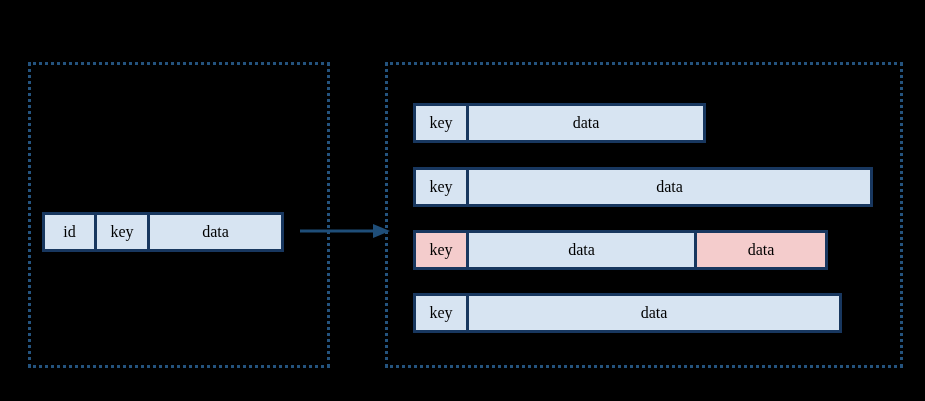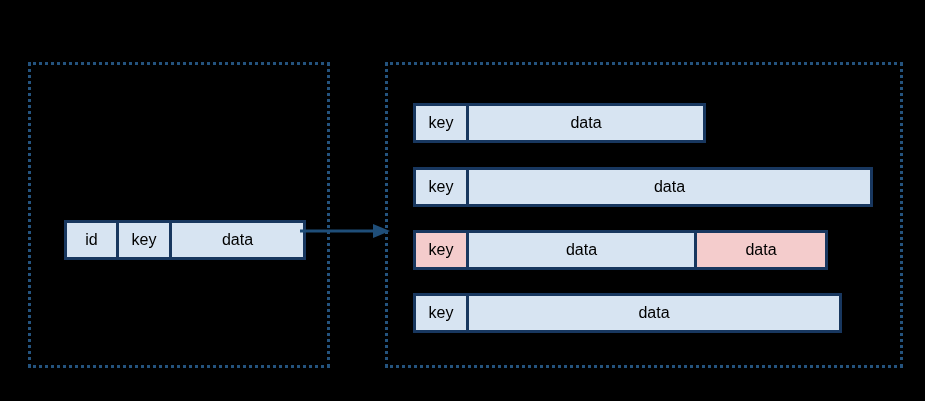--- a/index.html
+++ b/index.html
@@ -31,38 +31,39 @@
   .cell {
     box-sizing: border-box;
     border: 3px solid var(--cell-border, #18375f);
     background: var(--cell-fill-blue, #d7e4f2);
     color: var(--text, #000000);
     font-size: 16px;
     display: flex;
     align-items: center;
     justify-content: center;
     height: 40px;
+    font-family: Liberation Serif, serif;
   }
   .cell + .cell { margin-left: -3px; }
   .cell.pink { background: var(--cell-fill-pink, #f4cccc); }
   #arrow {
     position: absolute;
     left: 300px;
     top: 222px;
   }
 </style>
 </head>
 <body>
 
 <div id="canvas">
 
   <div class="dotted-box" id="left-box"></div>
   <div class="dotted-box" id="right-box"></div>
 
-  <div class="record" id="source-record" style="left:64px; top:212px;margin-top:8px;">
+  <div class="record" id="source-record" style="left:42px; top:212px;">
     <div class="cell" style="width:55px;">id</div>
     <div class="cell" style="width:56px;">key</div>
     <div class="cell" style="width:137px;">data</div>
   </div>
 
   <svg id="arrow" width="92" height="18" viewBox="0 0 92 18">
     <line x1="0" y1="9" x2="76" y2="9" stroke="#1f4e79" stroke-width="3"></line>
     <polygon points="73,2 90,9 73,16" fill="#1f4e79"></polygon>
   </svg>
 

